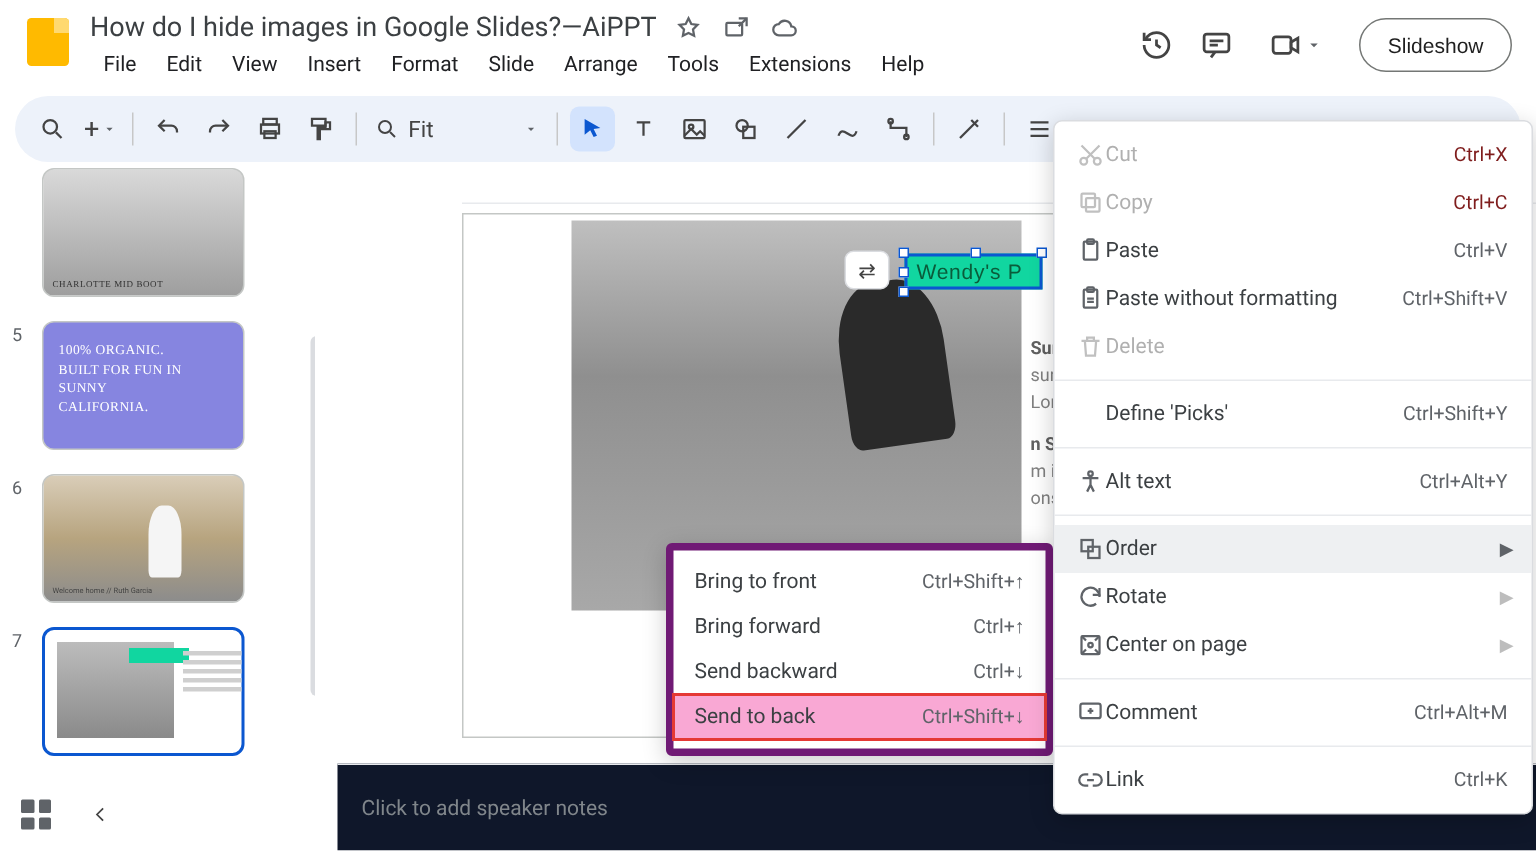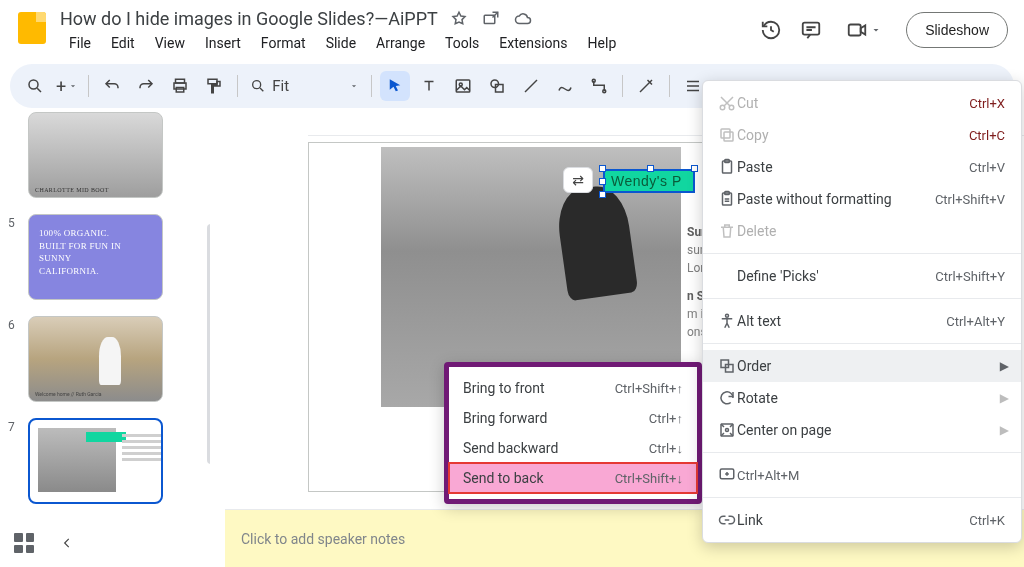--- a/index.html
+++ b/index.html
@@ -46,21 +46,21 @@
 .slide-frame { position:absolute; left: 98px; top: 34px; width: 620px; height: 350px; border: 1px solid #c4c7c5; background:#fff; }
 .slide-img { position:absolute; left: 72px; top: 4px; width: 300px; height: 260px; background: linear-gradient(180deg,#bfbfbf 0%,#8f8f8f 40%,#a8a8a8 100%); }
 .slide-person { position:absolute; left: 180px; top: 40px; width: 70px; height: 110px; background:#2a2a2a; border-radius: 40% 40% 10% 10%; transform: rotate(-8deg); }
 .slide-label { position:absolute; left: 294px; top: 26px; width: 92px; height: 24px; background:#11d6a0; border:2px solid #0b57d0; color:#0a5c3a; font-family: "Impact","Arial Black",sans-serif; font-size: 14px; display:flex; align-items:center; padding:0 6px; letter-spacing:0.5px; }
 .sel-handle { position:absolute; width:7px; height:7px; background:#fff; border:1.5px solid #0b57d0; }
 .swap-chip { position:absolute; left: 254px; top: 24px; width:30px; height:26px; background:#fff; border:1px solid #dadce0; border-radius:6px; display:flex; align-items:center; justify-content:center; font-size:14px; color:#444; }
 .body-txt { position:absolute; left: 378px; top: 80px; font-size: 12px; color:#808080; line-height:1.5; }
 .body-txt .hd { font-weight:700; color:#606060; }
 
 
-.notes { position:absolute; left: 225px; right: 0; bottom: 0; height: 58px; border-top: 1px solid #e8eaed; background:#fef9c3; color:#80868b; font-size: 14px; display:flex; align-items:center; padding-left: 16px; }
+.notes { position:absolute; left: 225px; right: 0; bottom: 0; height: 58px; border-top: 1px solid #e8eaed; background:#0f172a; color:#80868b; font-size: 14px; display:flex; align-items:center; padding-left: 16px; }
 
 
 .bl-controls { position:absolute; left: 14px; bottom: 14px; display:flex; align-items:center; gap: 26px; color:#444; }
 .grid-ico { width:20px; height:20px; display:grid; grid-template-columns:1fr 1fr; grid-template-rows:1fr 1fr; gap:3px; }
 .grid-ico span { background:#5f6368; border-radius:1px; }
 
 
 .ctx-main { position:absolute; left: 702px; top: 80px; width: 320px; background:#fff; border:1px solid #dadce0; border-radius: 6px; box-shadow: 0 4px 16px rgba(0,0,0,0.2); padding: 6px 0; font-size: 14px; }
 .ctx-row { height: 32px; display:flex; align-items:center; padding: 0 16px 0 14px; gap: 0; position:relative; }
 .ctx-row.highlight { background:#eef0f2; }
@@ -488,20 +488,21 @@
       <span class="ctx-arrow" style="color:#bdbdbd;">▶</span>
     </div>
     <div class="ctx-sep"></div>
     <div class="ctx-row">
       <span class="ctx-ico">
           <svg viewBox="0 0 24 24" width="18" height="18" fill="none" stroke="currentColor" stroke-width="2">
             <rect x="3" y="4" width="18" height="13" rx="2"></rect>
             <path d="M12 8v5M9.5 10.5h5"></path>
           </svg>
         </span>
+      <span class="ctx-label">Comment</span>
       <span class="ctx-sc">Ctrl+Alt+M</span>
     </div>
     <div class="ctx-sep"></div>
     <div class="ctx-row">
       <span class="ctx-ico">
           <svg viewBox="0 0 24 24" width="18" height="18" fill="none" stroke="currentColor" stroke-width="2">
             <path d="M9 12h6"></path>
             <path d="M10 7H7a5 5 0 000 10h3M14 7h3a5 5 0 010 10h-3"></path>
           </svg>
         </span>

